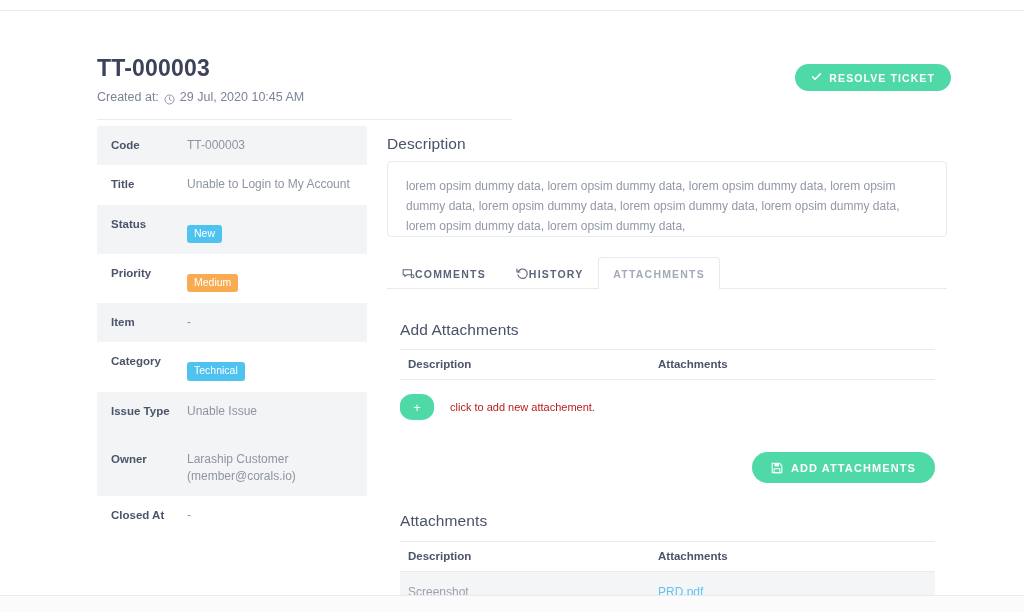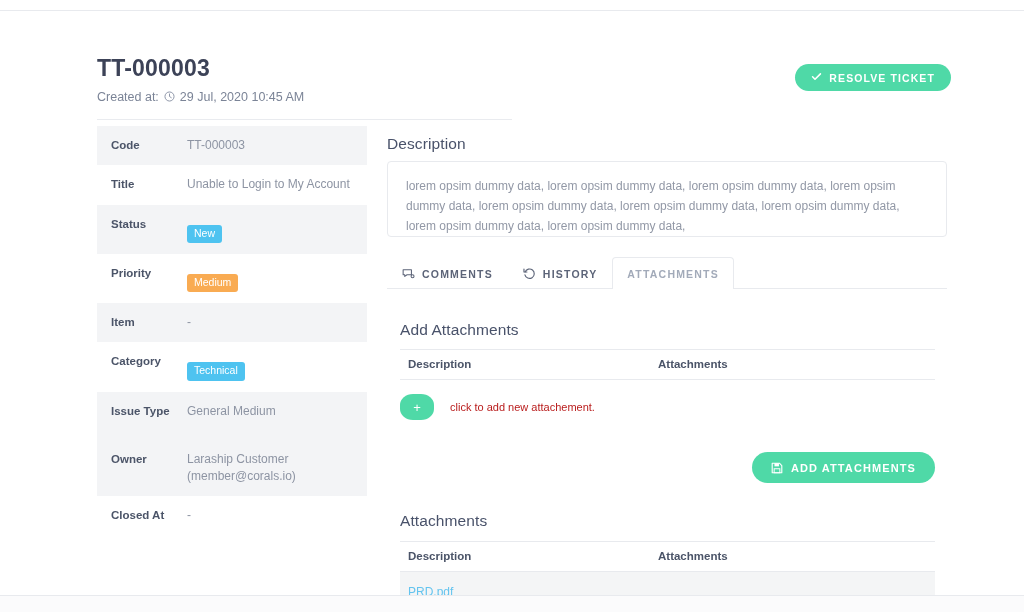--- a/index.html
+++ b/index.html
@@ -52,21 +52,21 @@
     letter-spacing: .2px;
     color: #3c4257;
   }
 
   .created-line {
     position: absolute;
     left: 85px; top: 79px;
     font-size: 12.5px;
     color: #8a93a5;
     display: flex;
-    align-items: flex-start;
+    align-items: flex-end;
     gap: 5px;
   }
   .created-label { color: #7b8497; }
   .clock-icon {
     display: inline-block;
     width: 11px; height: 11px;
     position: relative;
     top: 1px;
   }
   .clock-icon svg { display: block; }
@@ -181,21 +181,20 @@
   }
   .tabs {
     position: absolute;
     left: 0; bottom: 0;
     display: flex;
     align-items: flex-end;
   }
   .tab {
     display: flex;
     align-items: center;
-    gap: 7px;
     padding: 10px 14px 9px;
     font-size: 10.5px;
     font-weight: 700;
     letter-spacing: 1.2px;
     color: #5c6478;
     cursor: pointer;
     background: transparent;
     border: 1px solid transparent;
     border-bottom: none;
     position: relative;
@@ -356,21 +355,21 @@
       <div class="detail-row shade">
         <div class="detail-key">Item</div>
         <div class="detail-val">-</div>
       </div>
       <div class="detail-row">
         <div class="detail-key">Category</div>
         <div class="detail-val"><span class="badge blue">Technical</span></div>
       </div>
       <div class="detail-row shade tall">
         <div class="detail-key">Issue Type</div>
-        <div class="detail-val">General Medium</div>
+        <div class="detail-val">Unable Issue</div>
       </div>
       <div class="detail-row shade tall">
         <div class="detail-key">Owner</div>
         <div class="detail-val">
           <div>Laraship Customer</div>
           <div>(member@corals.io)</div>
         </div>
       </div>
       <div class="detail-row tall">
         <div class="detail-key">Closed At</div>
@@ -436,20 +435,21 @@
 
   <div class="section-head att-title">Attachments</div>
 
   <div class="att-table">
     <div class="tbl-head">
       <div class="col col-desc">Description</div>
       <div class="col col-att">Attachments</div>
     </div>
     <div id="att-rows">
         <div class="att-row">
+          <div class="col-desc">Screenshot</div>
           <div class="col-att"><a href="#">PRD.pdf</a></div>
         </div>
       </div>
   </div>
 
 </div>
 
 <div class="footer-rule"></div>
 <div class="footer-area"></div>
 

